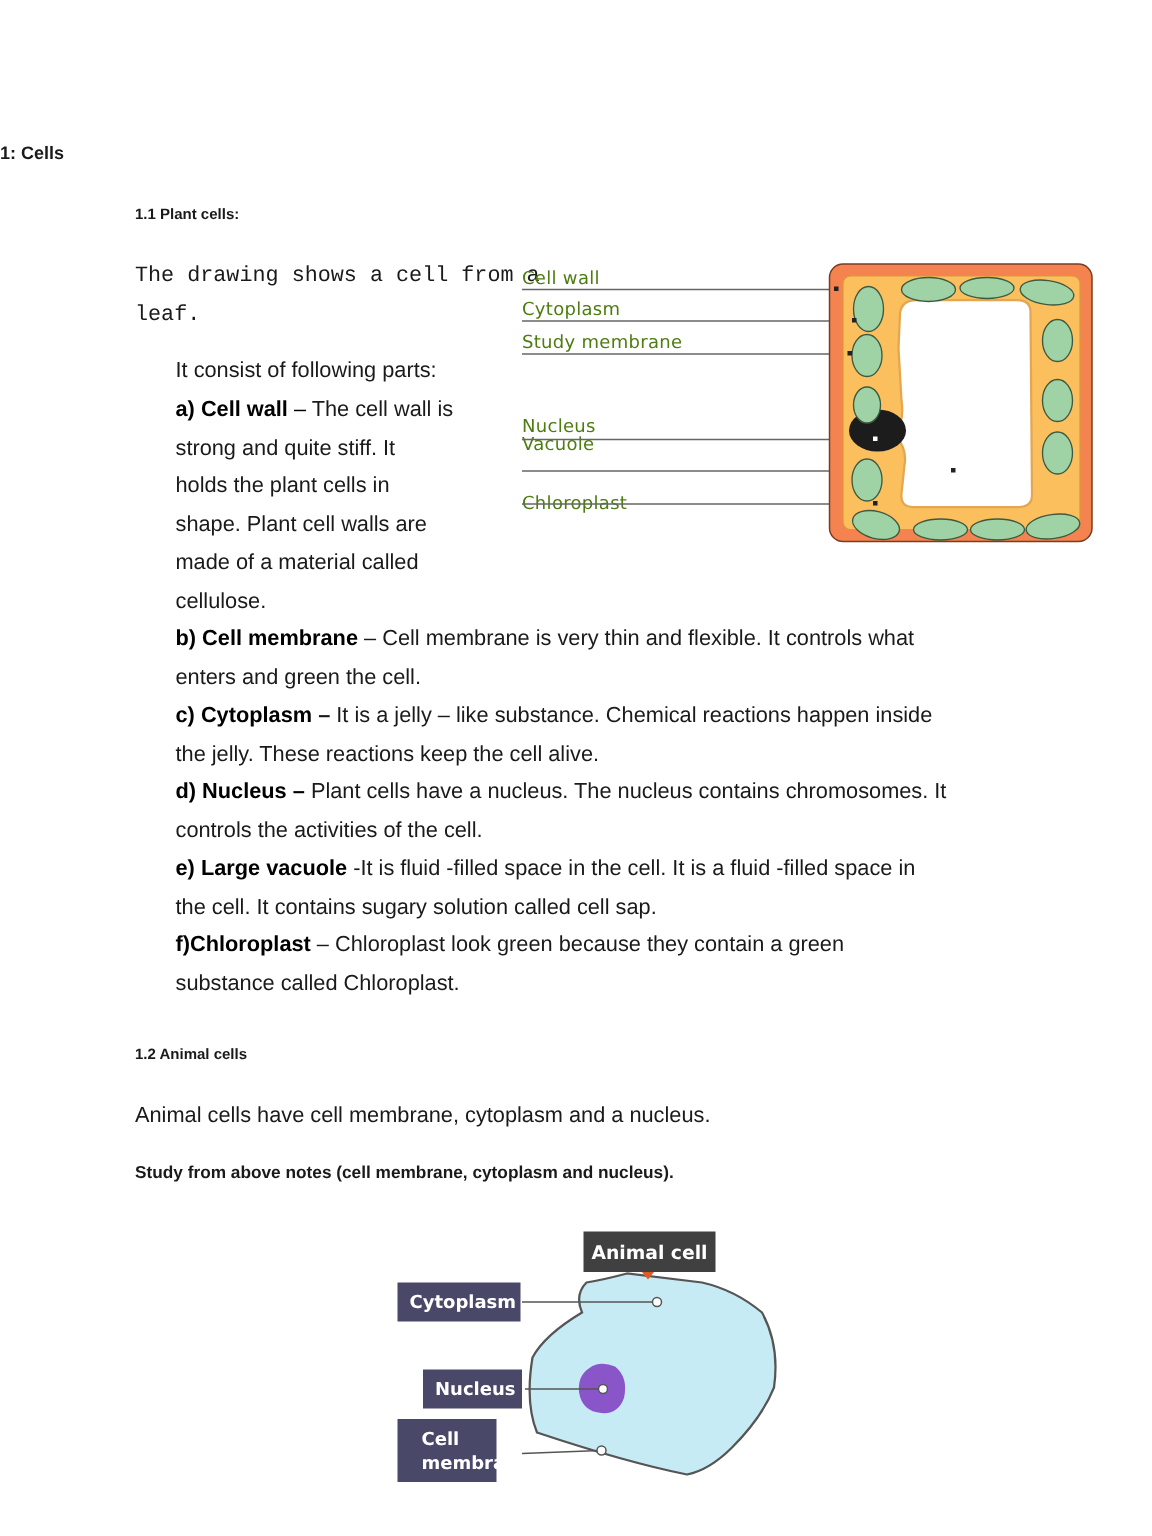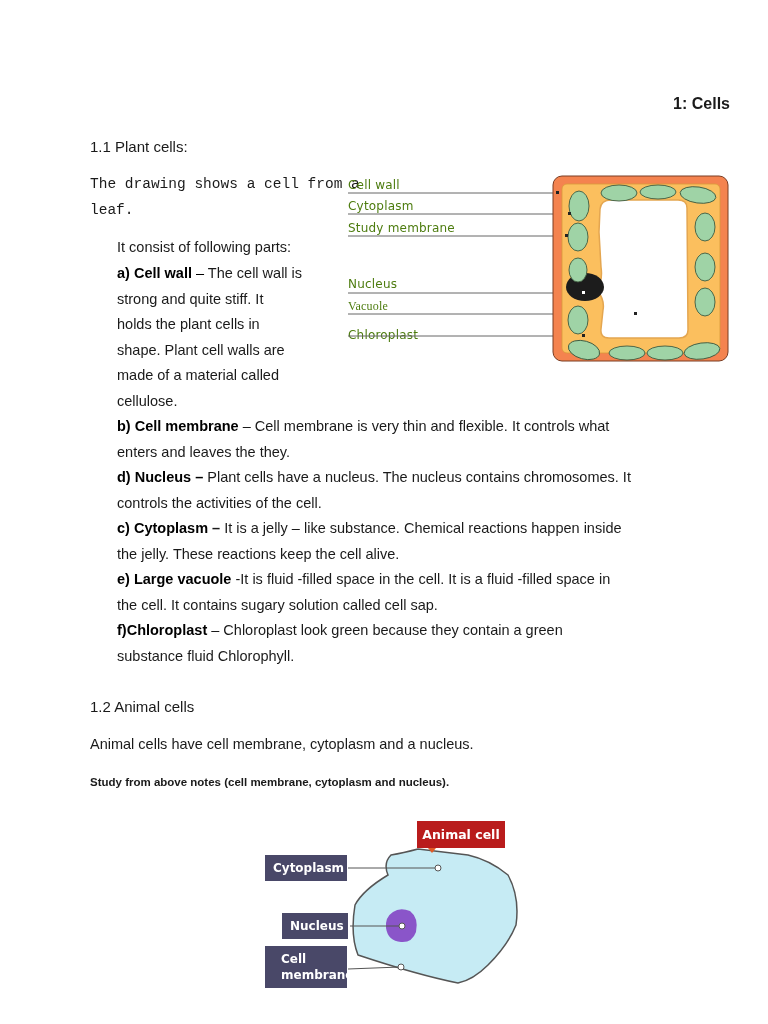--- a/index.html
+++ b/index.html
@@ -2,46 +2,46 @@
 <html><head>
   <meta charset="utf-8">
   <style>
     html, body { margin: 0; padding: 0; background: #ffffff; }
     body {
       width: 768px; height: 1024px; position: relative; overflow: hidden;
       font-family: "Liberation Sans", sans-serif; color: #1a1a1a;
     }
     .abs { position: absolute; }
     .title {
-      left: 0; width: 730px; top: 95px; text-align: right;
-      font-size: 16px; font-weight: bold;
+      left: 0; width: 730px; top: 95px; text-align: left;
+      font-size: 12px; font-weight: bold;
     }
-    .h2 { font-size: 15px; font-weight: normal; }
+    .h2 { font-size: 10px; font-weight: bold; }
     .body-text { font-size: 14.5px; line-height: 25.5px; }
     .red { color: #000000; font-weight: bold; }
     .small-bold { font-size: 11.5px; font-weight: bold; }
 
     
     .plant-diagram { left: 345px; top: 172px; width: 390px; height: 195px; }
     .plabel {
       position: absolute; left: 3px; font-size: 12px; color: #4d7c0f;
       font-family: "DejaVu Sans", sans-serif; letter-spacing: 0.2px;
     }
 
     
     .animal-diagram { left: 258px; top: 815px; width: 270px; height: 180px; }
     .tag {
       position: absolute; background: #494868; color: #fff;
       font-family: "DejaVu Sans", sans-serif; font-weight: bold; font-size: 12px;
       padding: 0 8px; display: flex; align-items: center; box-sizing: border-box;
     }
     .tag-title {
-      position: absolute; background: #b91c1c; color: #fff;
+      position: absolute; background: #404040; color: #fff;
       font-family: "DejaVu Sans", sans-serif; font-weight: bold; font-size: 12.5px;
-      display: flex; align-items: center; justify-content: center; margin-left: 28px;
+      display: flex; align-items: center; justify-content: center;
     }
   </style>
 </head>
 <body>
 
 <div class="abs title">1: Cells</div>
 
 <div class="abs h2" style="left:90px; top:138px;">1.1 Plant cells:</div>
 
 <div class="abs body-text" style="left:90px; top:172px;font-family:Liberation Mono, monospace;">
@@ -56,46 +56,46 @@
   <div>strong and quite stiff. It</div>
   <div>holds the plant cells in</div>
   <div>shape. Plant cell walls are</div>
   <div>made of a material called</div>
   <div>cellulose.</div>
 </div>
 
 <div class="abs body-text" style="left:117px; top:414px; width:600px;">
   <div>
     <div><span class="red">b) Cell membrane</span><span> – </span><span>Cell membrane is very thin and flexible. It controls what</span></div>
-    <div>enters and leaves the they.</div>
+    <div>enters and green the cell.</div>
+  </div>
+  <div>
+    <div><span class="red">c) Cytoplasm</span><span style="font-weight:bold"> – </span><span>It is a jelly – like substance. Chemical reactions happen inside</span></div>
+    <div>the jelly. These reactions keep the cell alive.</div>
   </div>
   <div>
     <div><span class="red">d) Nucleus –</span><span> </span><span>Plant cells have a nucleus. The nucleus contains chromosomes. It</span></div>
     <div>controls the activities of the cell.</div>
-  </div>
-  <div>
-    <div><span class="red">c) Cytoplasm</span><span style="font-weight:bold"> – </span><span>It is a jelly – like substance. Chemical reactions happen inside</span></div>
-    <div>the jelly. These reactions keep the cell alive.</div>
   </div>
   <div>
     <div><span class="red">e) Large vacuole</span><span> </span><span>-It is fluid -filled space in the cell.  It is a fluid -filled space in</span></div>
     <div>the cell. It contains sugary solution called cell sap.</div>
   </div>
   <div>
     <div><span class="red">f)Chloroplast</span><span> – </span><span>Chloroplast look green because they contain a green</span></div>
-    <div>substance fluid Chlorophyll.</div>
+    <div>substance called Chloroplast.</div>
   </div>
 </div>
 
 <div class="abs plant-diagram">
   <span class="plabel" style="top:6px;">Cell wall</span>
   <span class="plabel" style="top:27px;">Cytoplasm</span>
   <span class="plabel" style="top:49px;">Study membrane</span>
   <span class="plabel" style="top:105px;">Nucleus</span>
-  <span class="plabel" style="top:127px;font-family:Liberation Serif, serif;">Vacuole</span>
+  <span class="plabel" style="top:117px;">Vacuole</span>
   <span class="plabel" style="top:156px;">Chloroplast</span>
 
   <svg width="390" height="195" style="position:absolute;left:0;top:0;">
 
     <g stroke="#666" stroke-width="1">
       <line x1="3" y1="21" x2="212" y2="21"></line>
       <line x1="3" y1="42" x2="224" y2="42"></line>
       <line x1="3" y1="64" x2="222" y2="64"></line>
       <line x1="3" y1="121" x2="238" y2="121"></line>
       <line x1="3" y1="142" x2="290" y2="142"></line>
@@ -159,17 +159,17 @@
       <circle cx="180" cy="53" r="3"></circle>
       <circle cx="144" cy="111" r="3"></circle>
       <circle cx="143" cy="152" r="3"></circle>
     </g>
 
     <polygon points="170,33 178,33 174,38" fill="#e15a25"></polygon>
   </svg>
   <div class="tag-title" style="left:131px; top:6px; width:88px; height:27px;">Animal cell</div>
   <div class="tag" style="left:7px; top:40px; width:82px; height:26px;">Cytoplasm</div>
   <div class="tag" style="left:24px; top:98px; width:66px; height:26px;">Nucleus</div>
-  <div class="tag" style="left:7px; top:131px; width:82px; height:42px; flex-direction:column; align-items:flex-start; justify-content:center; line-height:16px;padding-left:16px;">
+  <div class="tag" style="left:7px; top:131px; width:66px; height:42px; flex-direction:column; align-items:flex-start; justify-content:center; line-height:16px;padding-left:16px;">
     <span>Cell</span>
     <span>membrane</span>
   </div>
 </div>
 
 </body></html>

